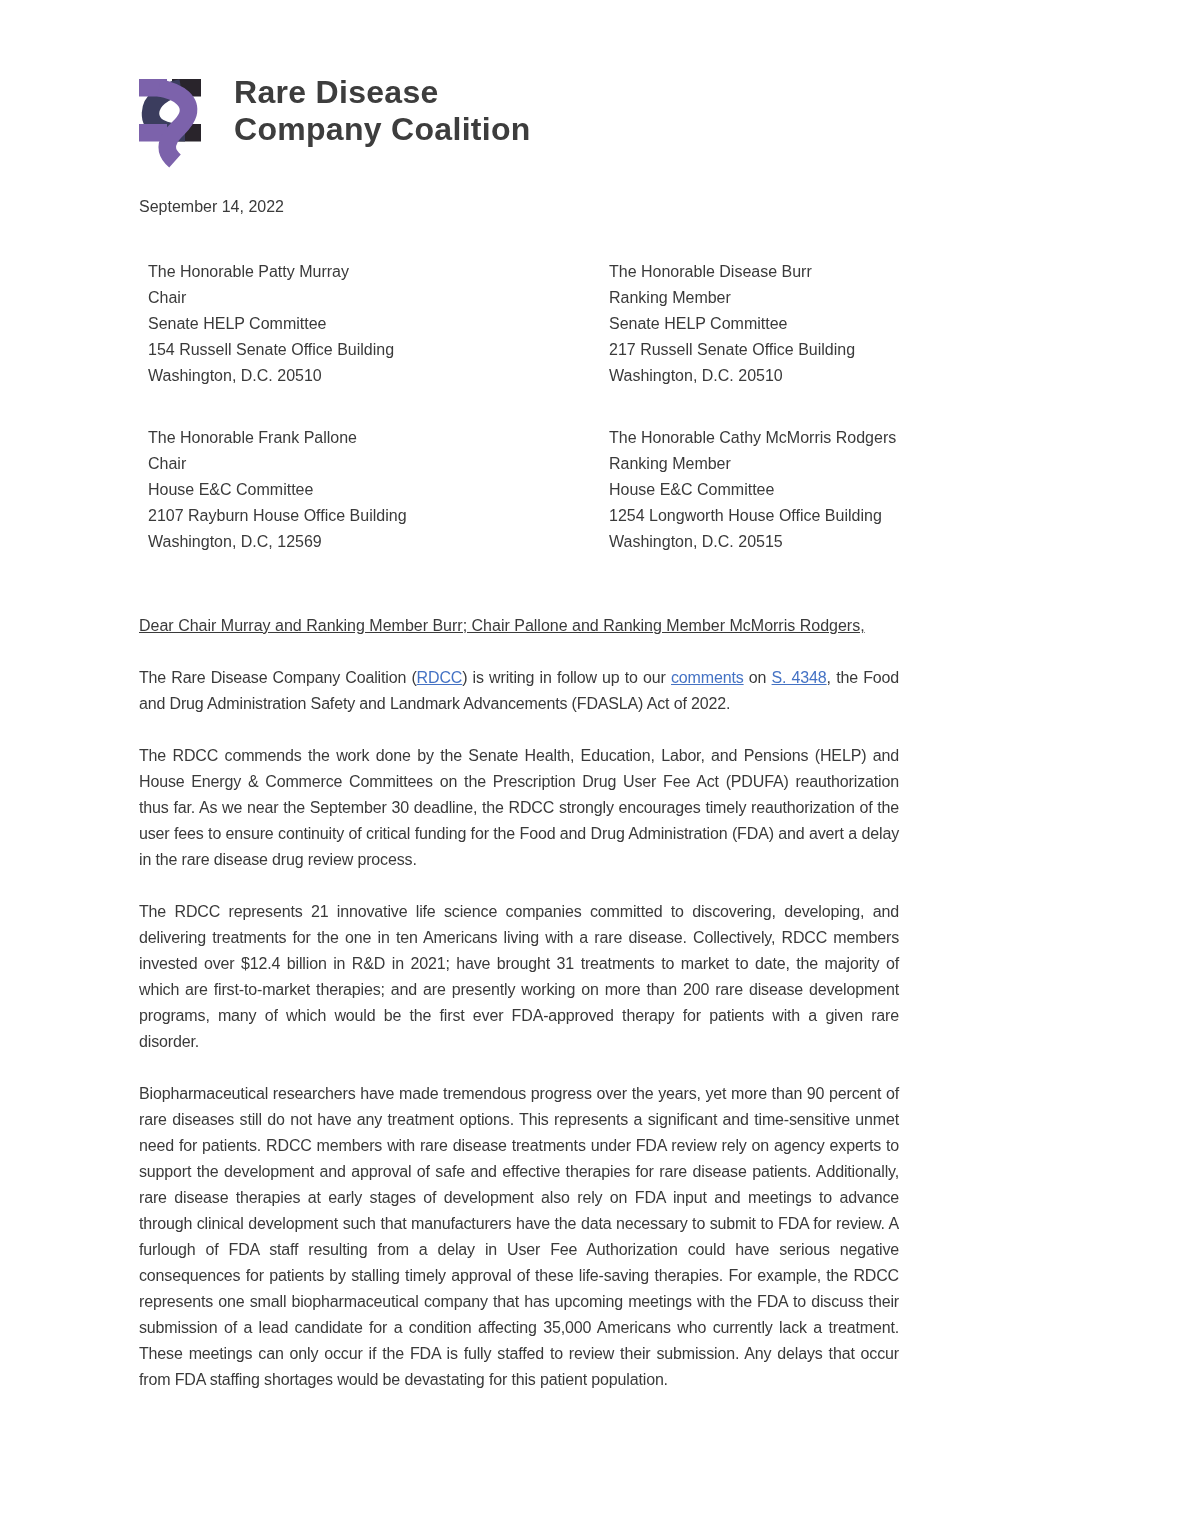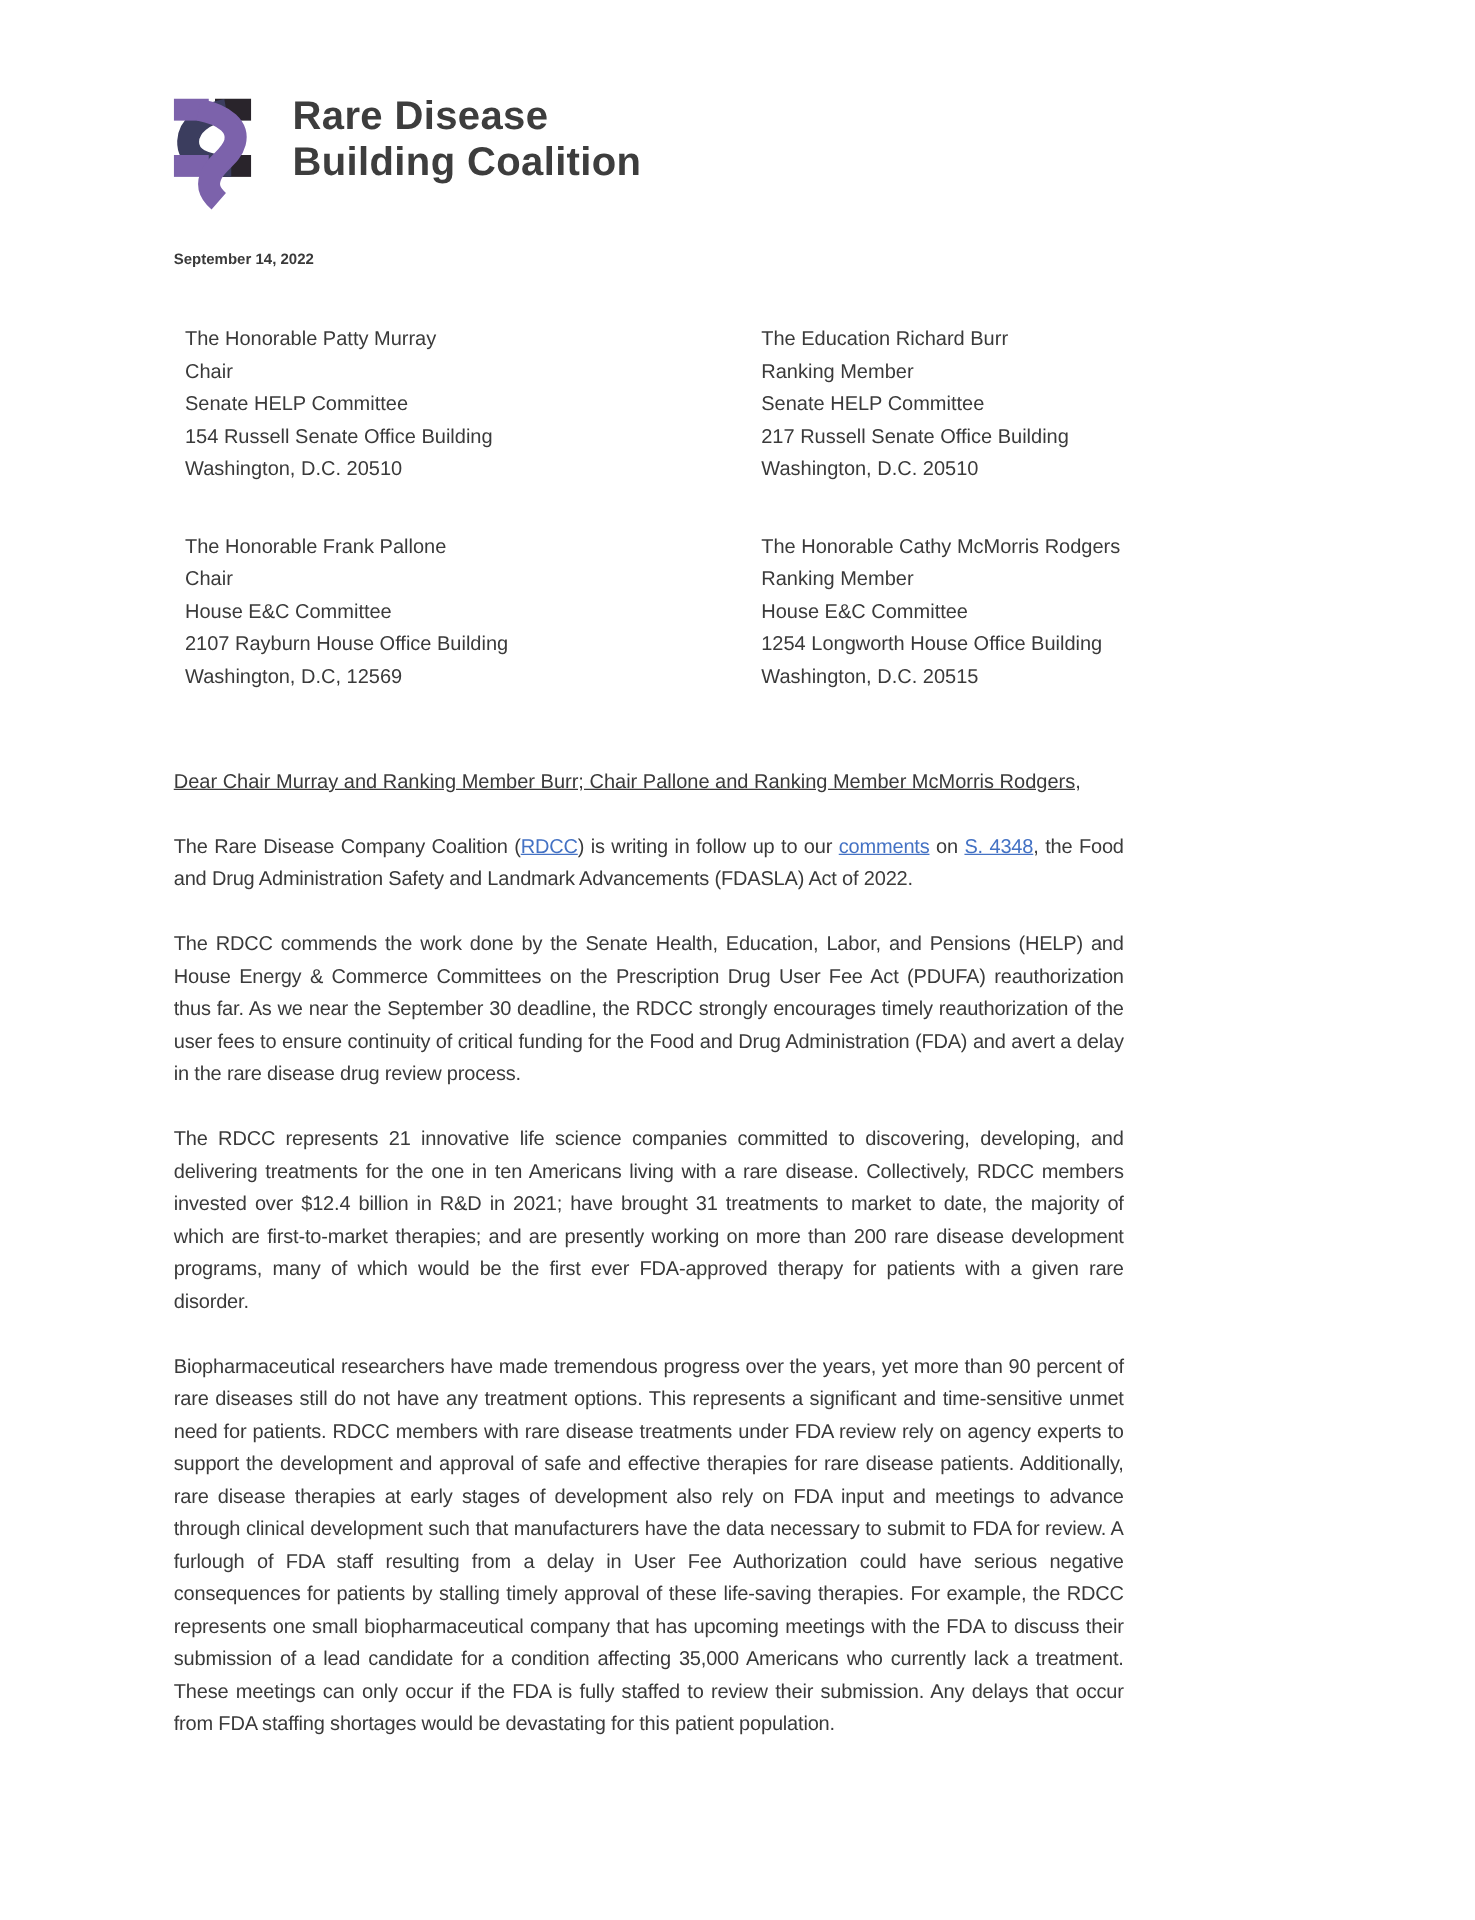--- a/index.html
+++ b/index.html
@@ -16,21 +16,21 @@
     background: #ffffff;
     overflow: hidden;
   }
   .logo { display: flex; align-items: flex-start; }
   .logo-icon { width: 62px; height: 100px; flex: none; }
   .logo-text {
     margin-left: 33px; margin-top: 6px;
     font-weight: bold; font-size: 32px; line-height: 37px;
     color: #3d3d3d; letter-spacing: 0.3px;
   }
-  .date { margin-top: 26px; font-size: 12px; line-height: 26px; font-weight: bold; }
+  .date { margin-top: 26px; font-size: 16px; line-height: 26px; }
   .addresses {
     margin-top: 39px;
     display: grid;
     grid-template-columns: 461px 1fr;
     row-gap: 36px;
   }
   .addr { padding-left: 9px; font-size: 16px; line-height: 26px; }
   .addr div { white-space: nowrap; }
   .salutation { margin: 58px 0 0 0; font-size: 16px; line-height: 26px; text-decoration: underline; }
   .par {
@@ -50,38 +50,38 @@
     <svg class="logo-icon" viewBox="0 0 62 100" xmlns="http://www.w3.org/2000/svg">
       <rect x="33" y="11" width="29" height="17.5" fill="#29242b"></rect>
       <rect x="33" y="56" width="29" height="17.5" fill="#29242b"></rect>
       <path d="M 42 19.75 C 24 23, 12 33, 11.5 45 C 11 58, 24 64.75, 46 64.75" fill="none" stroke-width="17.5" stroke-linecap="butt" stroke="#3b3d5e"></path>
       <rect x="0" y="11" width="28" height="17.5" fill="#7c62ab"></rect>
       <rect x="0" y="56" width="28" height="17.5" fill="#7c62ab"></rect>
       <path d="M 20 19.75 C 42 24, 52 34, 49 46 C 46 57, 36 61, 31 70 C 26 79, 28 86, 36 93" fill="none" stroke-width="17.5" stroke-linecap="butt" stroke="#7c62ab"></path>
     </svg>
     <div class="logo-text">
       <div>Rare Disease</div>
-      <div>Building Coalition</div>
+      <div>Company Coalition</div>
     </div>
   </div>
 
   <div class="date">September 14, 2022</div>
 
   <div class="addresses">
 
     <div class="addr">
       <div>The Honorable Patty Murray</div>
       <div>Chair</div>
       <div>Senate HELP Committee</div>
       <div>154 Russell Senate Office Building</div>
       <div>Washington, D.C. 20510</div>
     </div>
 
     <div class="addr">
-      <div>The Education Richard Burr</div>
+      <div>The Honorable Disease Burr</div>
       <div>Ranking Member</div>
       <div>Senate HELP Committee</div>
       <div>217 Russell Senate Office Building</div>
       <div>Washington, D.C. 20510</div>
     </div>
 
     <div class="addr">
       <div>The Honorable Frank Pallone</div>
       <div>Chair</div>
       <div>House E&amp;C Committee</div>

